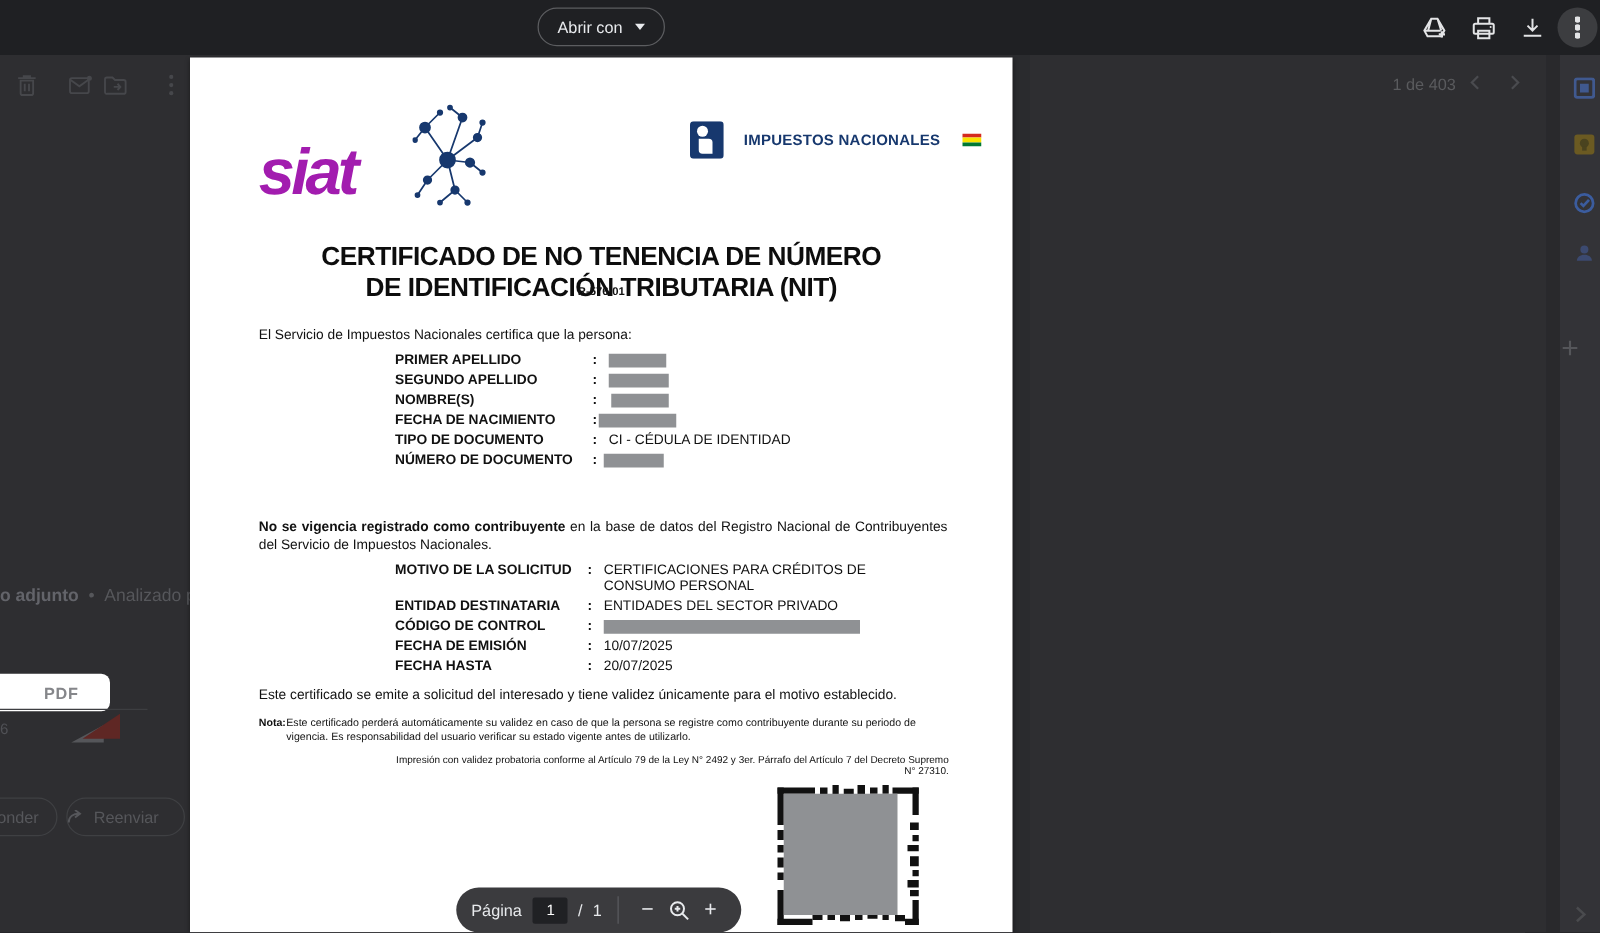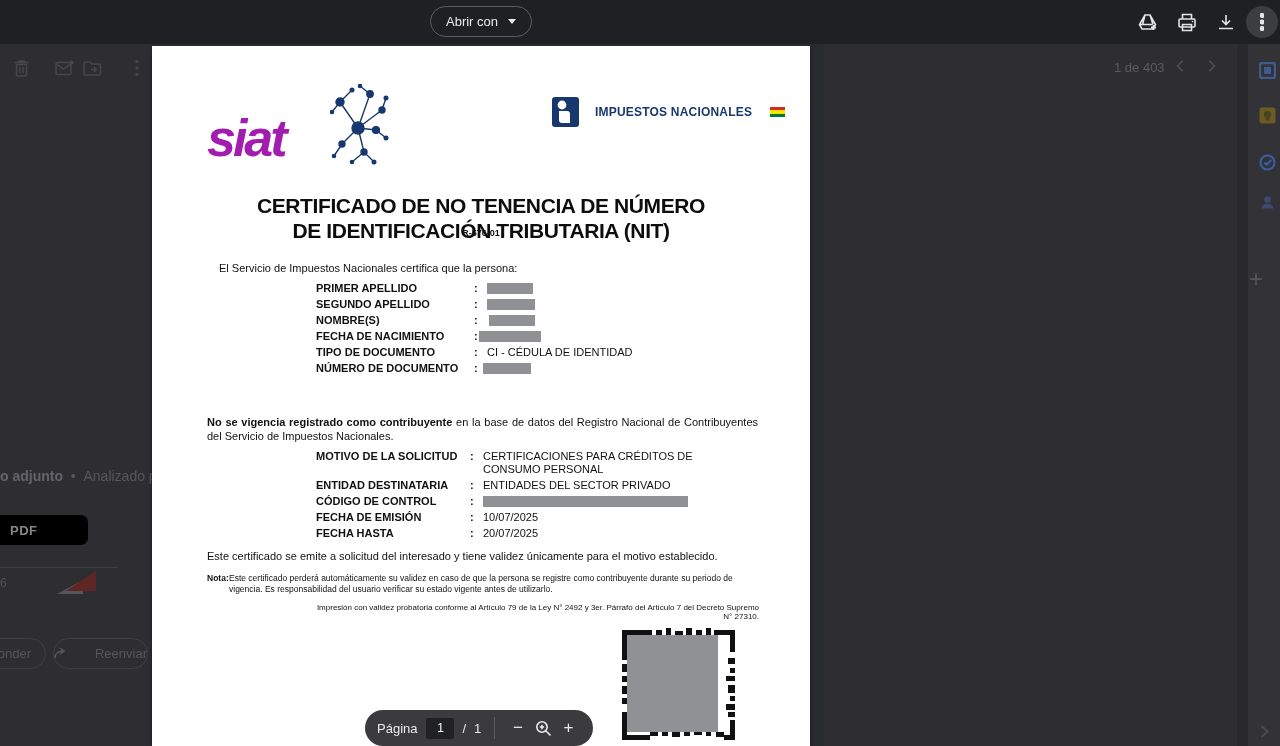--- a/index.html
+++ b/index.html
@@ -9,45 +9,45 @@
 
   
   .dim-ic { position:absolute; opacity:1; }
   .dimtext { position:absolute; color:#5a5b5e; font-size:13px; }
   #rail-divider { position:absolute; left:1237px; top:44px; width:11px; height:702px; background:#29292c; }
   #rail-bg { position:absolute; left:1248px; top:44px; width:32px; height:702px; background:#333337; }
   #pv-scrollbar { position:absolute; left:810px; top:44px; width:14px; height:702px; background:#2a2b2e; }
   .rail-ic { position:absolute; left:1259px; width:17px; height:17px; }
   #adjunto-line { position:absolute; left:0; top:468px; width:152px; overflow:hidden; white-space:nowrap; font-size:14px; color:#56575b; }
   #adjunto-line b { color:#63646a; }
-  #pdf-chip { position:absolute; left:0px; top:515px; width:88px; height:30px; background:#000000; border-radius:0 7px 7px 0; display:flex; align-items:center; }
+  #pdf-chip { position:absolute; left:0px; top:539px; width:88px; height:30px; background:#ffffff; border-radius:0 7px 7px 0; display:flex; align-items:center;justify-content:center; }
   #pdf-chip span { color:#85868a; font-weight:bold; font-size:13px; margin-left:10px; letter-spacing:.5px; }
   #bg-divider { position:absolute; left:0; top:567px; width:118px; height:1px; background:#3d3e41; }
   .sig-tri { position:absolute; width:0; height:0; }
   #btn-responder { position:absolute; left:-42px; top:638px; width:88px; height:31px; border:1px solid #3f4043; border-radius:16px; color:#56575b; font-size:13px; display:flex; align-items:center; justify-content:flex-end; padding-right:14px; }
-  #btn-reenviar { position:absolute; left:53px; top:638px; width:95px; height:31px; border:1px solid #3f4043; border-radius:16px; color:#56575b; font-size:13px; display:flex; align-items:center; justify-content:space-between; gap:7px; }
+  #btn-reenviar { position:absolute; left:53px; top:638px; width:95px; height:31px; border:1px solid #3f4043; border-radius:16px; color:#56575b; font-size:13px; display:flex; align-items:center; justify-content:flex-start; gap:7px; }
 
   
   #topbar { position:absolute; left:0; top:0; width:1280px; height:44px; background:#1f2023; z-index:30; }
   #open-with { position:absolute; left:430px; top:6px; height:31px; padding:0 15px; border:1px solid #5c5d60; border-radius:16px; background:#1f2023; color:#e8eaed; font-size:13px; font-weight:normal; display:flex; align-items:center; gap:10px; cursor:pointer; }
   #open-with .caret { width:0; height:0; border-left:4.5px solid transparent; border-right:4.5px solid transparent; border-top:5px solid #e8eaed; }
   .tb-ic { position:absolute; top:6px; width:32px; height:32px; display:flex; align-items:center; justify-content:center; border-radius:50%; cursor:pointer; }
   .tb-ic svg { stroke:#e3e4e6; fill:none; stroke-width:1.6; }
 
   
   #page { position:absolute; left:152px; top:46px; width:658px; height:700px; background:#ffffff; z-index:20; box-shadow:0 1px 4px rgba(0,0,0,.45); color:#111; }
   #siat-text { position:absolute; left:55px; top:66px; font-size:52px; font-weight:bold; font-style:italic; color:#a21caf; letter-spacing:-3px; line-height:1; }
   #siat-net { position:absolute; left:178px; top:36px; }
   #inst-logo { position:absolute; left:400px; top:51px; display:flex; align-items:center; gap:16px; }
   #inst-logo .name { color:#17386e; font-weight:bold; font-size:12px; letter-spacing:.2px; }
   .flag { display:inline-block; width:15px; height:10px; margin-left:2px; }
   .flag div { height:33.4%; }
   #doc-title { position:absolute; left:0; top:130px; width:100%; text-align:center; font-size:21px; font-weight:bold; letter-spacing:-.4px; line-height:25px; color:#0d0d0d;margin-top:17px; }
   #form-code { position:absolute; left:0; top:182px; width:100%; text-align:center; font-size:9px; font-weight:bold; }
-  #intro { position:absolute; left:55px; top:216px; font-size:11px;margin-left:12px; }
+  #intro { position:absolute; left:55px; top:216px; font-size:11px; }
   .ftable { position:absolute; left:164px; font-size:11px; }
   .frow { display:flex; align-items:flex-start; }
   #ptable .frow { height:16px; }
   .flabel { width:158px; font-weight:bold; }
   .fcolon { width:13px; font-weight:bold; }
   .redact { background:#8f9194; height:11px; display:inline-block; margin-top:1px; }
   #statement { position:absolute; left:55px; top:370px; width:551px; font-size:11px; line-height:13.5px; text-align:justify; }
   #rtable { top:404px; }
   #rtable .frow { margin-bottom:3px; line-height:13px; }
   #rtable .flabel { width:154px; }

